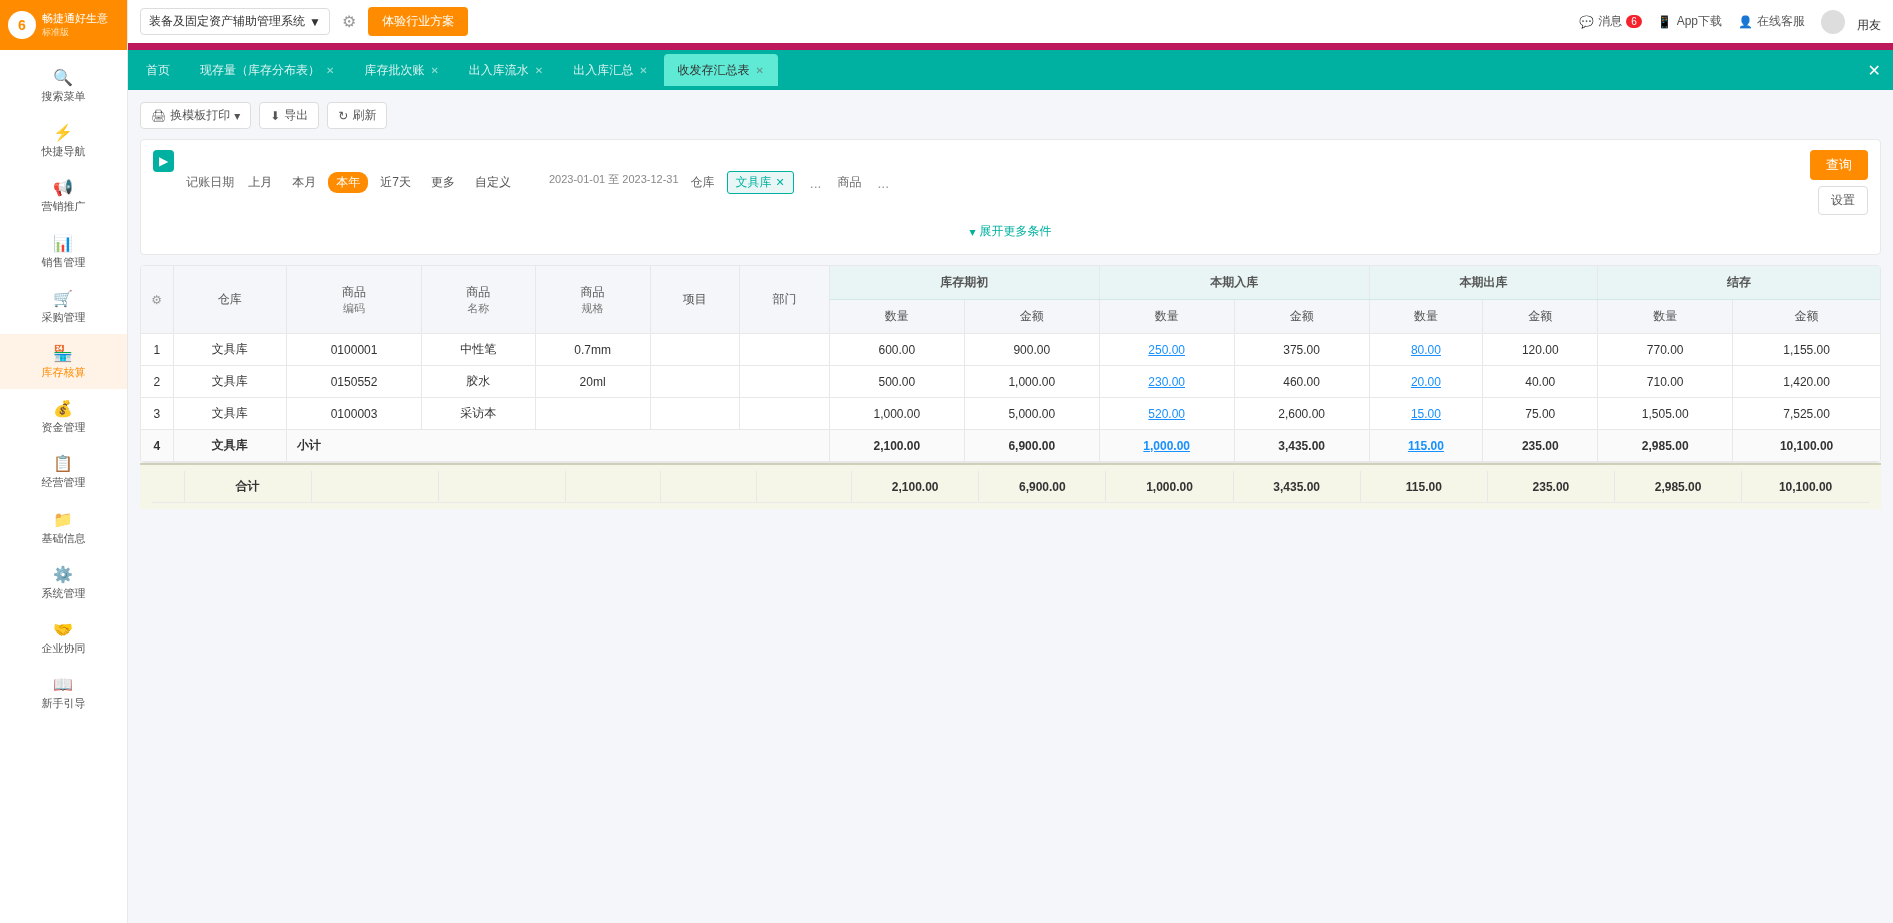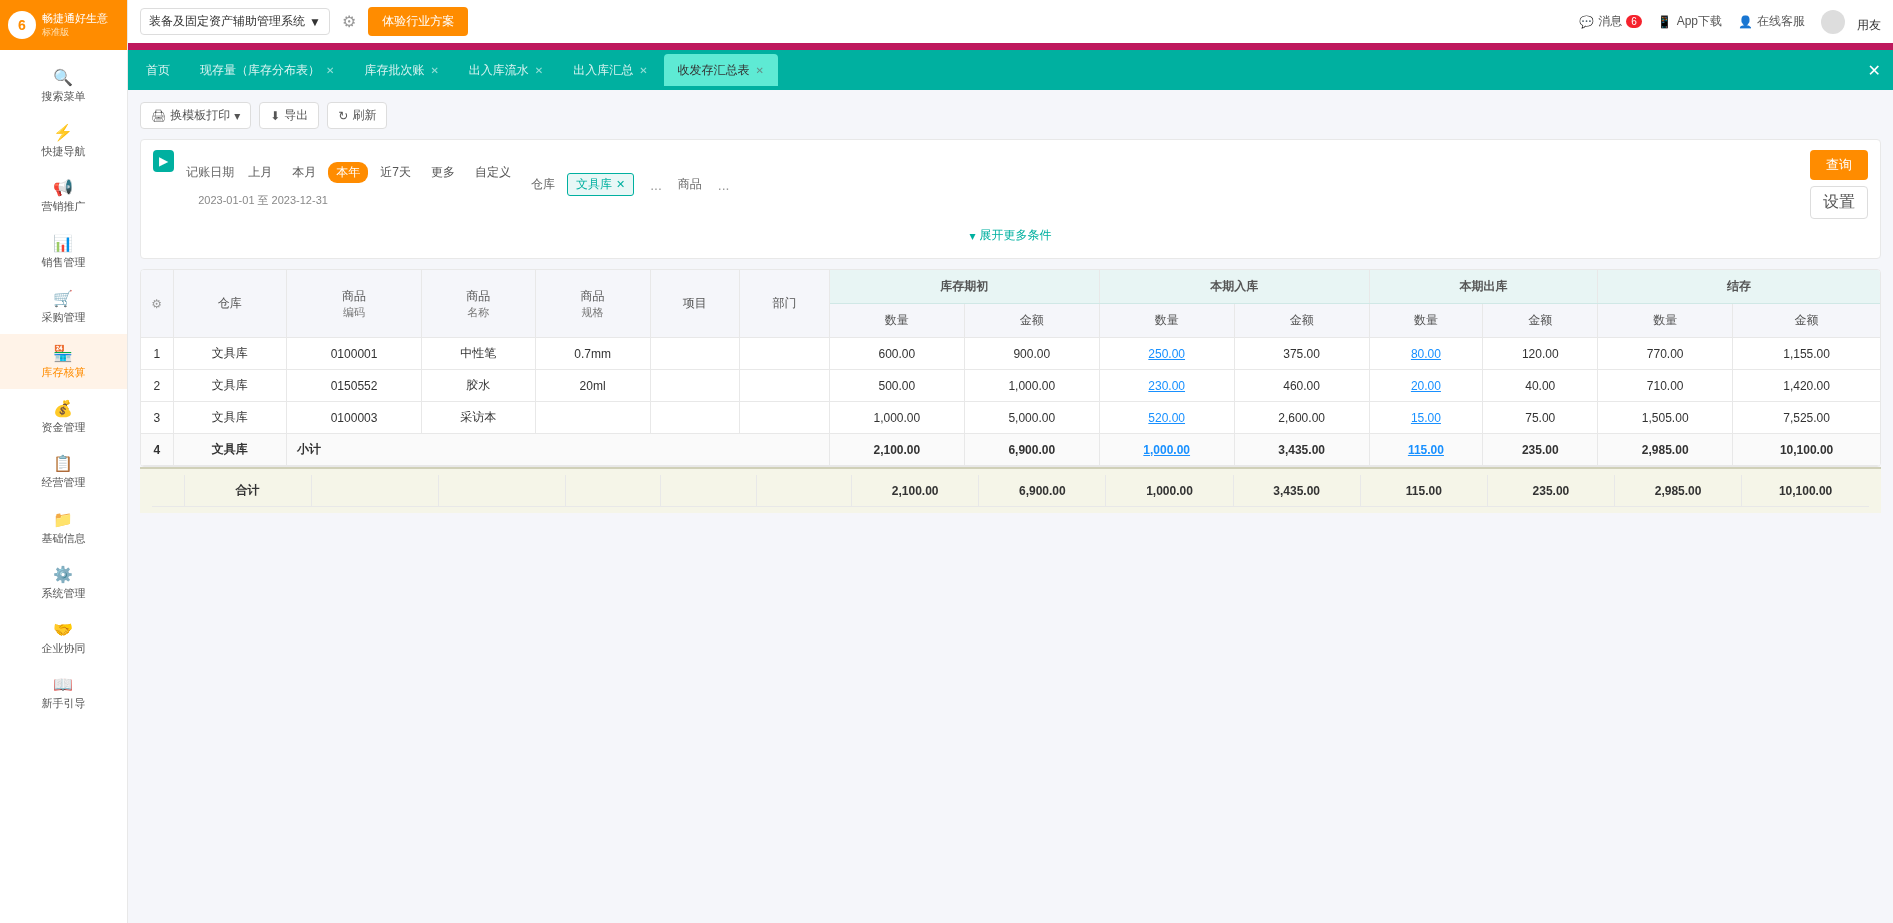--- a/index.html
+++ b/index.html
@@ -48,41 +48,41 @@
     .btn-outline { border: 1px solid #ddd; background: #fff; border-radius: 4px; padding: 4px 10px; cursor: pointer; font-size: 12px; display: flex; align-items: center; gap: 4px; color: #555; }
 
     
     .filter-panel { background: #fff; border-radius: 4px; padding: 10px 12px; margin-bottom: 10px; border: 1px solid #e8e8e8; }
     .filter-row { display: flex; align-items: center; gap: 12px; flex-wrap: wrap; }
     .filter-toggle { background: #00b0a0; color: #fff; border: none; border-radius: 4px; padding: 4px 6px; cursor: pointer; font-size: 12px; align-self: flex-start; }
     .filter-label { color: #666; font-size: 12px; white-space: nowrap; }
     .date-options { display: flex; align-items: center; gap: 4px; }
     .date-opt { padding: 2px 8px; border-radius: 3px; cursor: pointer; font-size: 12px; color: #555; }
     .date-opt.active { background: #ff8c00; color: #fff; border-radius: 9px; }
-    .filter-date-range { font-size: 11px; color: #888; margin-left: 12px; }
+    .filter-date-range { font-size: 11px; color: #888; margin-left: 20px; }
     .warehouse-tag { display: flex; align-items: center; gap: 4px; background: #e8f7f6; border: 1px solid #00b0a0; border-radius: 3px; padding: 2px 8px; font-size: 12px; color: #00b0a0; }
     .warehouse-tag .tag-close { cursor: pointer; color: #00b0a0; font-size: 11px; }
     .expand-btn { display: flex; align-items: center; justify-content: center; gap: 4px; color: #00b0a0; font-size: 12px; cursor: pointer; padding: 4px 0; margin-top: 4px; }
 
     
     .table-container { background: #fff; border-radius: 4px; border: 1px solid #e8e8e8; overflow: auto; }
     table { width: 100%; border-collapse: collapse; font-size: 12px; }
     thead tr { background: #f5f6fa; }
     th { padding: 8px 10px; text-align: center; font-weight: normal; color: #555; border-bottom: 1px solid #e8e8e8; border-right: 1px solid #e8e8e8; white-space: nowrap; }
     th:last-child { border-right: none; }
     td { padding: 7px 10px; text-align: center; border-bottom: 1px solid #e8e8e8; border-right: 1px solid #e8e8e8; color: #333; }
     td:last-child { border-right: none; }
     .subtotal-row td { font-weight: bold; background: #fafafa; }
     .settings-icon { color: #999; cursor: pointer; }
 
     
     .footer-bar { background: #f5f5e8; border-top: 2px solid #e8e8d0; display: flex; align-items: center; padding: 6px 12px; font-size: 12px; font-weight: bold; color: #333; }
 
     .action-query-btn { background: #ff8c00; color: #fff; border: none; border-radius: 4px; padding: 6px 16px; cursor: pointer; font-size: 13px; }
-    .action-set-btn { background: #fff; border: 1px solid #ddd; border-radius: 4px; padding: 5px 12px; cursor: pointer; font-size: 16px; color: #555; margin-top: 4px; }
+    .action-set-btn { background: #fff; border: 1px solid #ddd; border-radius: 4px; padding: 5px 12px; cursor: pointer; font-size: 12px; color: #555; margin-top: 4px; }
 
     .right-actions { display: flex; flex-direction: column; align-items: flex-end; gap: 2px; }
 
     .filter-right { display: flex; align-items: flex-start; gap: 8px; margin-left: auto; }
     .ellipsis-btn { color: #999; cursor: pointer; padding: 0 4px; font-size: 14px; }
 
     .th-group { text-align: center; font-weight: bold; background: #e8f5f4; border-bottom: 1px solid #d0e8e6; }
   </style>
 </head>
 <body>
@@ -221,21 +221,21 @@
           <span>↻</span>
           <span>刷新</span>
         </button>
       </div>
     </div>
 
     <div class="filter-panel">
       <div class="filter-row">
         <button class="filter-toggle">▶</button>
 
-        <div style="display:flex;flex-direction:column;gap:10px;">
+        <div style="display:flex;flex-direction:row;gap:10px;">
           <div style="display:flex;align-items:center;gap:6px;">
             <span class="filter-label">记账日期</span>
             <div class="date-options">
               <span class="date-opt">上月</span>
               <span class="date-opt">本月</span>
               <span class="date-opt active">本年</span>
               <span class="date-opt">近7天</span>
               <span class="date-opt">更多</span>
               <span class="date-opt">自定义</span>
             </div>

